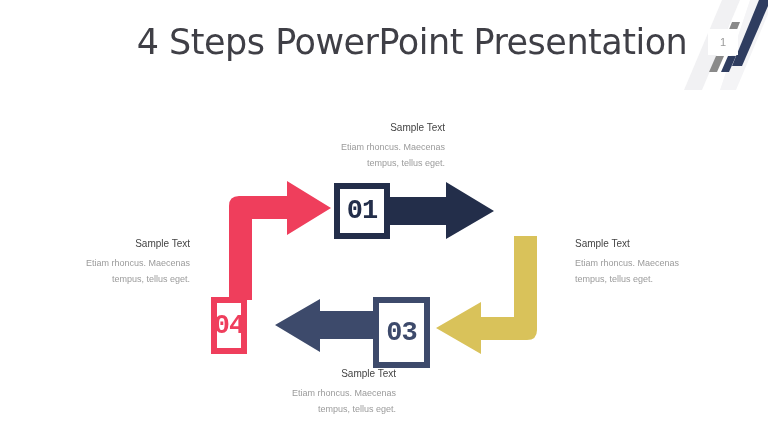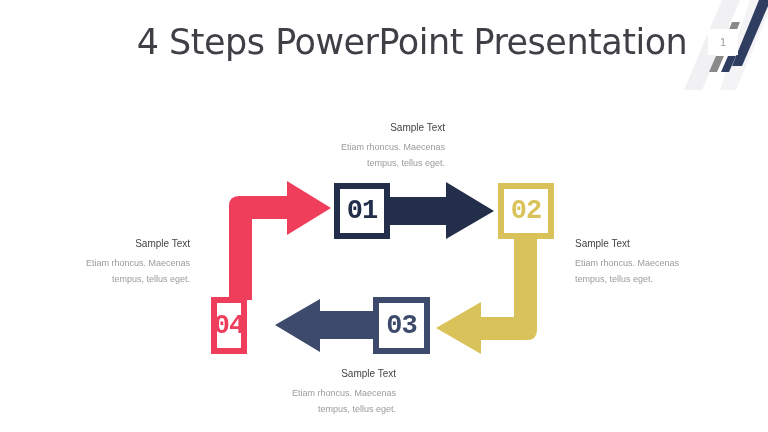--- a/index.html
+++ b/index.html
@@ -74,24 +74,21 @@
     </g>
 
     <g>
       <path d="M376,311 L320,311 L320,299 L275,325 L320,352 L320,339 L376,339 Z" fill="#3d4a6b"></path>
     </g>
   </svg>
 
   <div class="box-num" style="left:334px; top:183px; border-color:#232e4a; color:#232e4a;">
     <span>01</span>
   </div>
-  <div class="box-num" style="left:498px; top:183px; border-color:#d9c25a; color:#d9c25a;">
-    <span>02</span>
-  </div>
-  <div class="box-num" style="left:373px; top:297px; width:57px; height:57px; border-color:#3d4a6b; color:#3d4a6b;">
+  <div class="box-num" style="left:373px; top:297px; width:57px; height:71px; border-color:#3d4a6b; color:#3d4a6b;">
     <span>03</span>
   </div>
   <div class="box-num" style="left:211px; top:297px; width:36px; height:57px; border-color:#ef3e5c; color:#ef3e5c;">
     <span>04</span>
   </div>
 
   <div>
     <div class="step-label right" style="left:300px; top:122px; width:145px;">Sample Text</div>
     <div class="step-desc right" style="left:300px; top:139px; width:145px;">Etiam rhoncus. Maecenas</div>
     <div class="step-desc right" style="left:300px; top:155px; width:145px;">tempus, tellus eget.</div>

